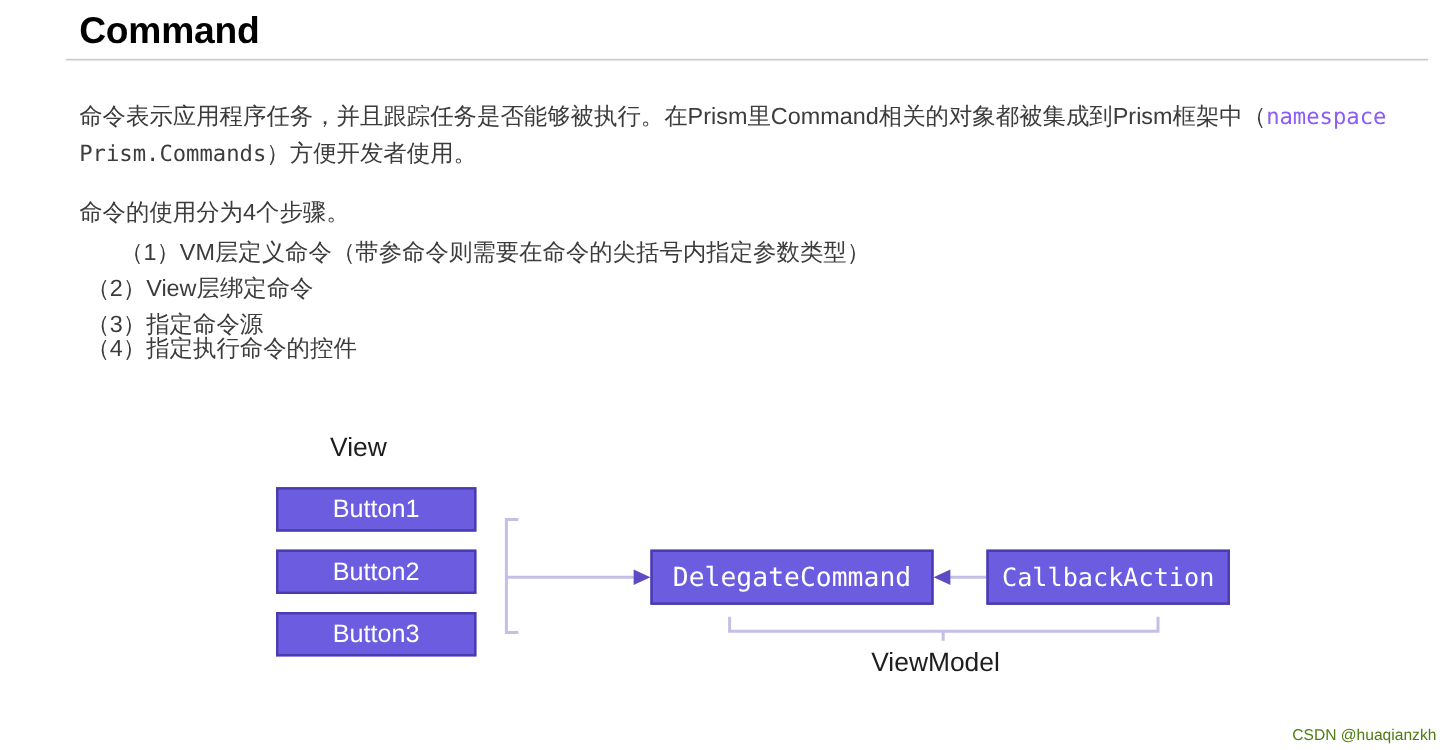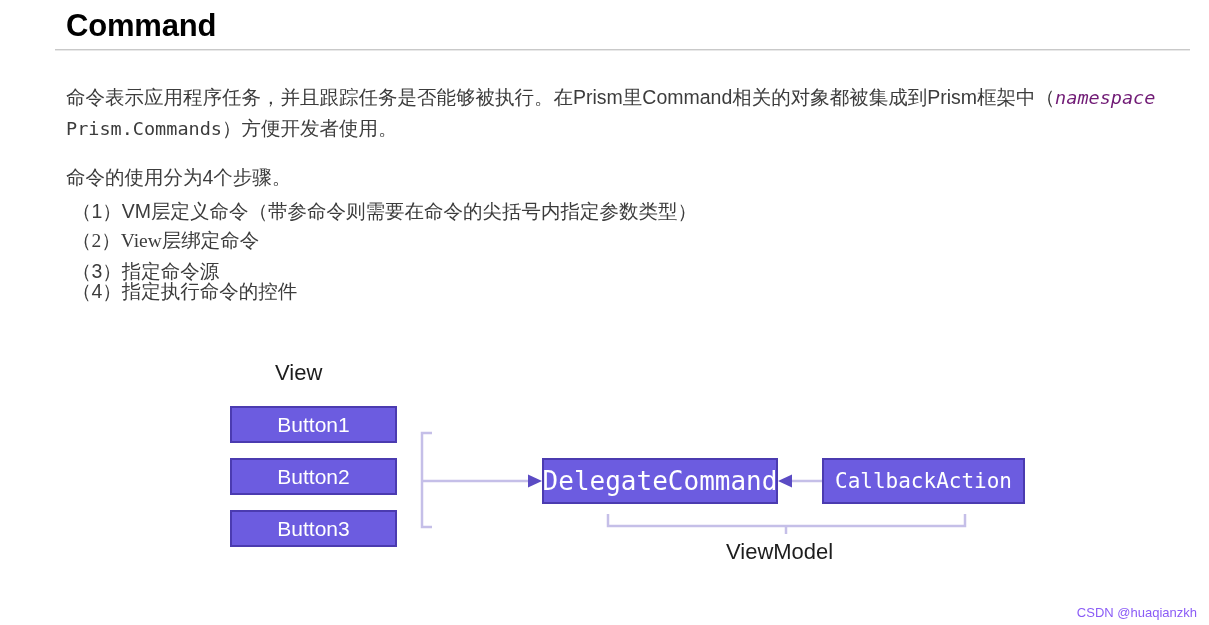--- a/index.html
+++ b/index.html
@@ -48,40 +48,39 @@
     left: 66px;
     top: 82px;
     white-space: normal;
     width: 1110px;
   }
   .mono {
     font-family: "DejaVu Sans Mono", "Liberation Mono", monospace;
     font-size: 18.5px;
   }
   .kw-namespace {
-    color: #701a75;
+    color: #8b5cf6;
     font-family: "DejaVu Sans Mono", "Liberation Mono", monospace;
     font-size: 18.5px;
-    font-style: italic;
   }
 
   #steps-intro {
     left: 66px;
     top: 162px;
   }
   .step-line {
     position: absolute;
     left: 72px;
     font-size: 19.5px;
     line-height: 30px;
     color: #3c3c3c;
     white-space: nowrap;
   }
-  #step-1 { top: 196px; }
-  #step-2 { top: 226px; font-family: Liberation Serif, serif; }
+  #step-1 { top: 196px; margin-left: 28px; }
+  #step-2 { top: 226px; }
   #step-3 { top: 256px; }
   #step-4 { top: 276px; }
 
   
   #diagram {
     position: absolute;
     left: 0;
     top: 0;
     width: 1209px;
     height: 625px;
@@ -110,21 +109,21 @@
   #btn-1 { top: 406px; }
   #btn-2 { top: 458px; text-align: center; }
   #btn-3 { top: 510px; }
 
   #node-delegate-command {
     left: 522px;
     top: 458px;
     width: 236px;
     height: 46px;
     font-family: "DejaVu Sans Mono", "Liberation Mono", monospace;
-    font-size: 26px;
+    font-size: 22px;
   }
   #node-callback-action {
     left: 802px;
     top: 458px;
     width: 203px;
     height: 46px;
     font-family: "DejaVu Sans Mono", "Liberation Mono", monospace;
     font-size: 21px;
   }
 
@@ -141,21 +140,21 @@
   #label-viewmodel {
     left: 706px;
     top: 539px;
   }
 
   #watermark {
     position: absolute;
     right: 12px;
     bottom: 5px;
     font-size: 13px;
-    color: #8b5cf6;
+    color: #4d7c0f;
     white-space: nowrap;
   }
 </style>
 </head>
 <body>
 
 <div id="page-title">Command</div>
 <div id="title-divider"></div>
 
 <div class="para" id="para-1"><span>命令表示应用程序任务，并且跟踪任务是否能够被执行。在Prism里Command相关的对象都被集成到Prism框架中（</span><span class="kw-namespace">namespace</span><span class="mono"> Prism.Commands</span><span>）方便开发者使用。</span></div>

